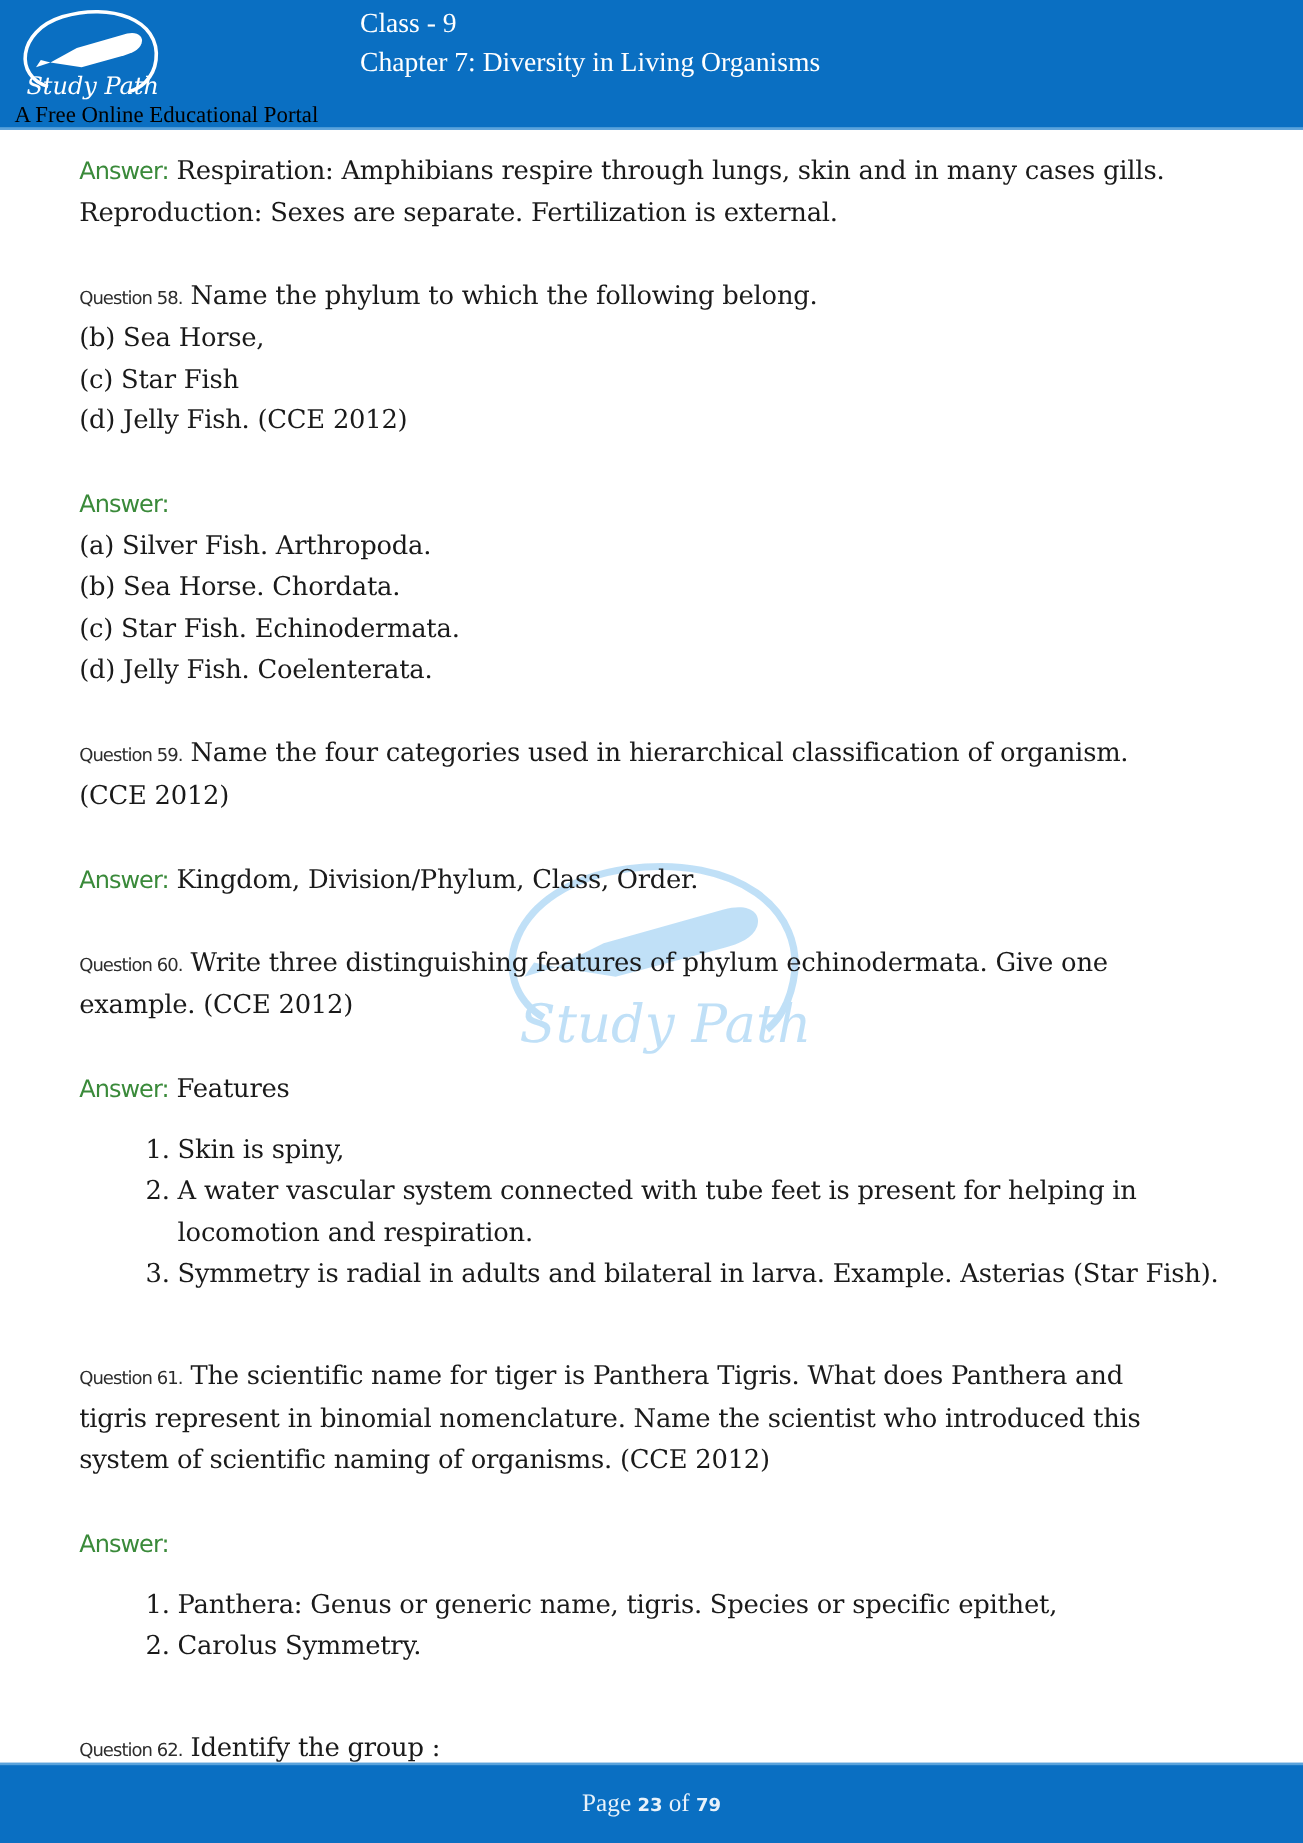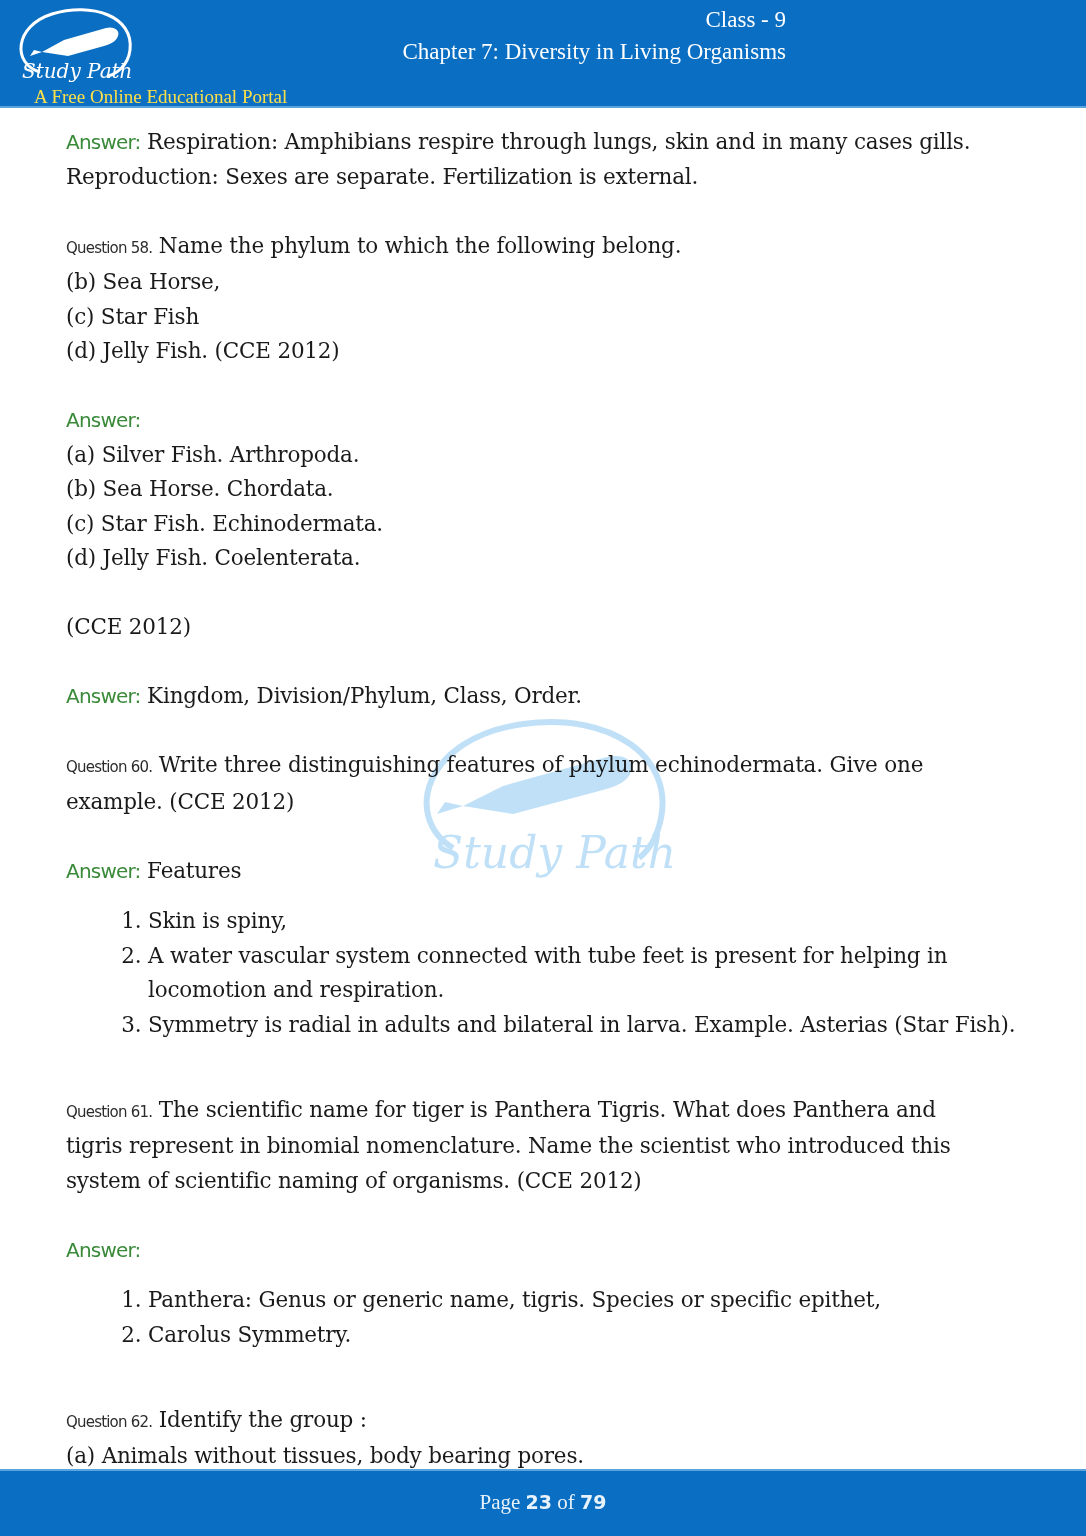--- a/index.html
+++ b/index.html
@@ -11,24 +11,24 @@
     }
     .header {
       position: absolute; left: 0; top: 0; width: 1086px; height: 106px;
       background: #0a6fc2;
       border-bottom: 2px solid #5aa3dc;
     }
     .logo { position: absolute; left: 10px; top: 6px; width: 290px; height: 98px; }
     .logo svg { position: absolute; left: 2px; top: 0; }
     .logo-tagline {
       position: absolute; left: 2px; top: 80px; white-space: nowrap;
-      color: #fde047; font-family: "Liberation Serif", serif; font-size: 19px; margin-left: 22px;
+      color: #000000; font-family: "Liberation Serif", serif; font-size: 19px;
     }
     .title-block {
-      position: absolute; left: 300px; top: 4px; width: 486px; text-align: right;
+      position: absolute; left: 300px; top: 4px; width: 486px; text-align: left;
       color: #ffffff; font-family: "Liberation Serif", serif;
     }
     .title-line { font-size: 23px; line-height: 32px; white-space: nowrap; }
 
     .content {
       position: absolute; left: 66px; top: 125px; width: 960px;
       font-size: 21.5px; line-height: 34.5px; letter-spacing: -0.2px;
     }
     .content p { margin: 0; }
     .gap { height: 34.5px; }
@@ -38,21 +38,21 @@
     ol.num li { padding-left: 0; }
 
     .watermark { position: absolute; left: 413px; top: 718px; width: 260px; height: 165px; opacity: 0.55; pointer-events: none; }
 
     .footer {
       position: absolute; left: 0; top: 1469px; width: 1086px; height: 67px;
       background: #0a6fc2; border-top: 2px solid #5aa3dc;
       text-align: center; color: #e8f2fb;
       font-family: "Liberation Serif", serif; font-size: 21px; line-height: 62px;
     }
-    .footer b { font-family: "DejaVu Sans", sans-serif; font-size: 19px; }
+    .footer b { font-family: "DejaVu Sans", sans-serif; font-size: 15px; }
   </style>
 </head>
 <body>
 
 <div class="header">
   <div class="logo">
     <svg width="125" height="78" viewBox="0 0 125 78">
       <path d="M28 66 C0 58 2 20 40 8 C80 -4 122 10 118 44 C116 60 104 68 96 70" fill="none" stroke="#fff" stroke-width="3"></path>
       <path d="M30 46 L52 34 L94 22 C102 20 108 24 106 30 C104 36 98 38 92 40 L56 50 Z" fill="#fff"></path>
       <path d="M30 46 L18 50 L22 44 Z" fill="#fff"></path>
@@ -89,20 +89,24 @@
   <p>(c) Star Fish</p>
   <p>(d) Jelly Fish. (CCE 2012)</p>
   <div class="gap"></div>
   <p><span class="a-label">Answer:</span></p>
   <p>(a) Silver Fish. Arthropoda.</p>
   <p>(b) Sea Horse. Chordata.</p>
   <p>(c) Star Fish. Echinodermata.</p>
   <p>(d) Jelly Fish. Coelenterata.</p>
   <div class="gap"></div>
 
+  <p>
+    <span class="q-label">Question 59.</span>
+    <span>Name the four categories used in hierarchical classification of organism.</span>
+  </p>
   <p>(CCE 2012)</p>
   <div class="gap"></div>
   <p>
     <span class="a-label">Answer:</span>
     <span>Kingdom, Division/Phylum, Class, Order.</span>
   </p>
   <div class="gap"></div>
 
   <p>
     <span class="q-label">Question 60.</span>

